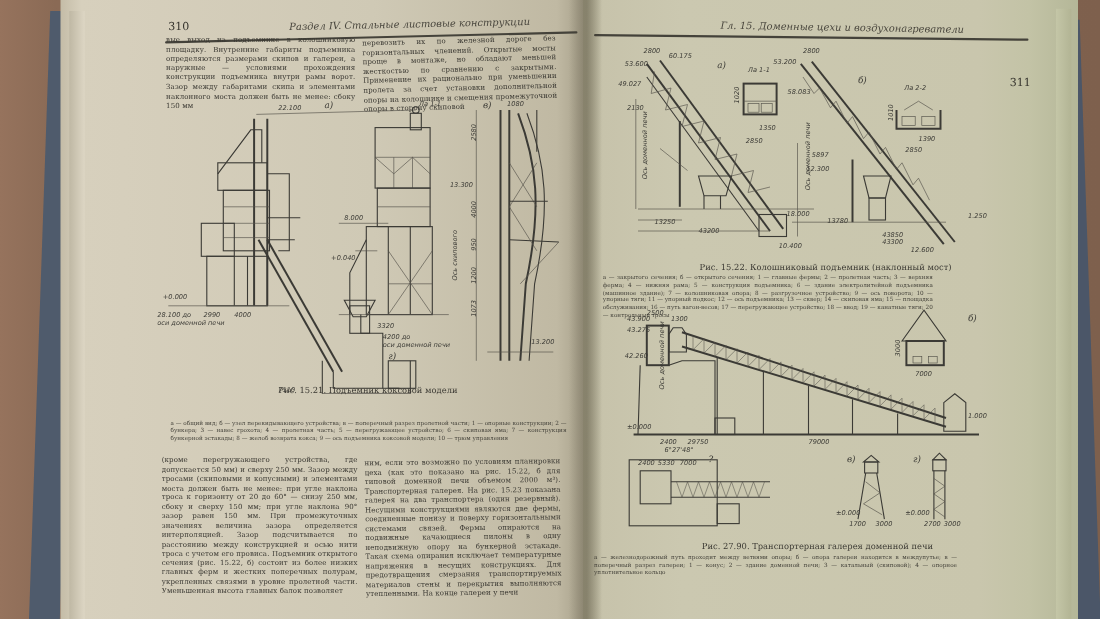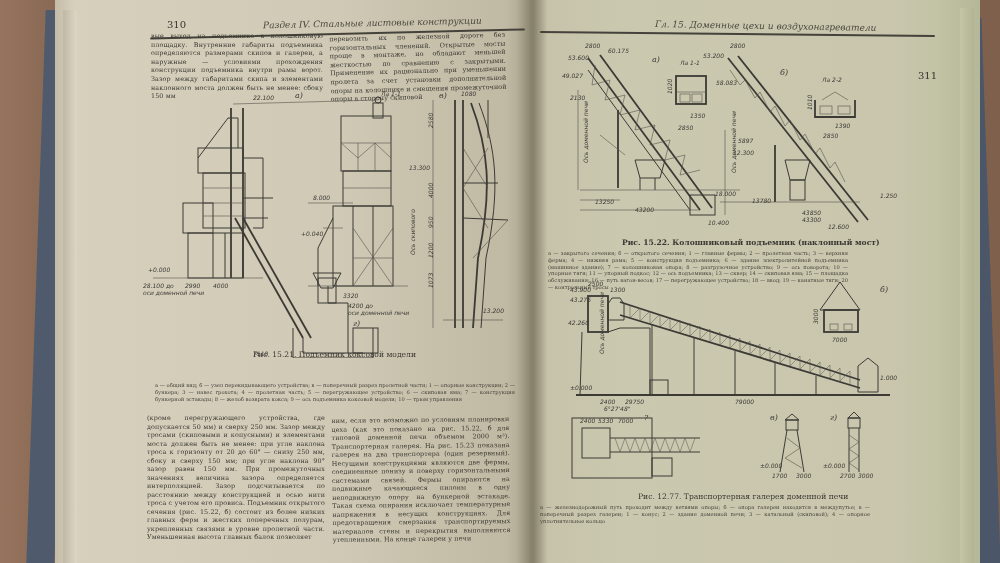--- a/index.html
+++ b/index.html
@@ -82,21 +82,21 @@
 <body>
 
 <div class="table-wood"></div>
 <div class="cover-left"></div>
 <div class="cover-right"></div>
 
 <div class="book">
 
   <div class="page page-left">
     <div class="page-edge-left"></div>
-    <div class="page-number" style="left:112px; top:19px;">310</div>
+    <div class="page-number" style="left:98px; top:19px;">310</div>
     <div class="running-head" style="left:208px; top:18px; transform:rotate(-1.2deg);">Раздел IV. Стальные листовые конструкции</div>
     <div class="head-rule" style="left:95px; top:33px; width:375px; transform:rotate(-1.4deg);"></div>
 
     <div class="text-block" style="left:96px; top:32px; width:172px;">вые выход на подъемнике в колошниковую площадку. Внутренние габариты подъемника определяются размерами скипов и галереи, а наружные — условиями прохождения конструкции подъемника внутри рамы ворот. Зазор между габаритами скипа и элементами наклонного моста должен быть не менее: сбоку 150 мм</div>
     <div class="text-block" style="left:275px; top:33px; width:176px; transform:rotate(-1.5deg);">перевозить их по железной дороге без горизонтальных членений. Открытые мосты проще в монтаже, но обладают меньшей жесткостью по сравнению с закрытыми. Применение их рационально при уменьшении пролета за счет установки дополнительной опоры на колошнике и смещения промежуточной опоры в сторону скиповой</div>
 
     <div class="drawing" style="left:88px; top:88px; width:380px; height:270px;">
       <svg viewBox="0 0 380 270">
 
         <text class="sublabel" x="152" y="10">а)</text>
@@ -262,21 +262,21 @@
         <polyline class="ln2" points="275,60 275,77 315,77 315,60"></polyline>
         <polyline class="thin" points="282,60 295,52 308,60"></polyline>
         <rect class="thin" x="280" y="66" width="12" height="8"></rect>
         <rect class="thin" x="298" y="66" width="12" height="8"></rect>
         <text class="dim" x="262" y="72" transform="rotate(-90 266 66)">1010</text>
         <text class="dim" x="295" y="88">1390</text>
         <text class="dim" x="283" y="98">2850</text>
       </svg>
     </div>
 
-    <div class="caption" style="left:92px; top:238px;font-weight:bold;">Рис. 15.22. Колошниковый подъемник (наклонный мост)</div>
+    <div class="caption" style="left:106px; top:238px;">Рис. 15.22. Колошниковый подъемник (наклонный мост)</div>
     <div class="legend" style="left:18px; top:250px; width:300px;">а — закрытого сечения; б — открытого сечения; 1 — главные фермы; 2 — пролетная часть; 3 — верхняя ферма; 4 — нижняя рама; 5 — конструкция подъемника; 6 — здание электролитейной подъемника (машинное здание); 7 — колошниковая опора; 8 — разгрузочное устройство; 9 — ось поворота; 10 — упорные тяги; 11 — упорный подкос; 12 — ось подъемника; 13 — сквер; 14 — скиповая яма; 15 — площадка обслуживания; 16 — путь вагон-весов; 17 — перегружающее устройство; 18 — ввод; 19 — канатные тяги; 20 — контрольные тросы</div>
 
     <div class="drawing" style="left:10px; top:280px; width:420px; height:205px;">
       <svg viewBox="0 0 420 205">
         <text class="dim" x="48" y="6">2500</text>
         <text class="dim" x="30" y="12">43.900</text>
         <text class="dim" x="30" y="22">43.275</text>
         <text class="dim" x="28" y="45">42.260</text>
         <text class="dim" x="70" y="12">1300</text>
         <rect class="ln2" x="48" y="16" width="20" height="36"></rect>
@@ -335,18 +335,18 @@
         <rect class="ln" x="308" y="138" width="12" height="10"></rect>
         <line class="ln" x1="309" y1="148" x2="309" y2="192"></line>
         <line class="ln" x1="319" y1="148" x2="319" y2="192"></line>
         <polyline class="thin" points="309,155 319,162 309,169 319,176 309,183 319,190"></polyline>
         <text class="dim" x="283" y="188">±0.000</text>
         <text class="dim" x="300" y="198">2700</text>
         <text class="dim" x="318" y="198">3000</text>
       </svg>
     </div>
 
-    <div class="caption" style="left:108px; top:492px;">Рис. 12.77. Транспортерная галерея доменной печи</div>
+    <div class="caption" style="left:108px; top:492px;">Рис. 27.90. Транспортерная галерея доменной печи</div>
     <div class="legend" style="left:10px; top:504px; width:330px;">а — железнодорожный путь проходит между ветвями опоры; б — опора галереи находится в междупутье; в — поперечный разрез галереи; 1 — конус; 2 — здание доменной печи; 3 — катальный (скиповой); 4 — опорное уплотнительное кольцо</div>
   </div>
 
   <div class="gutter"></div>
 </div>
 
 </body></html>

